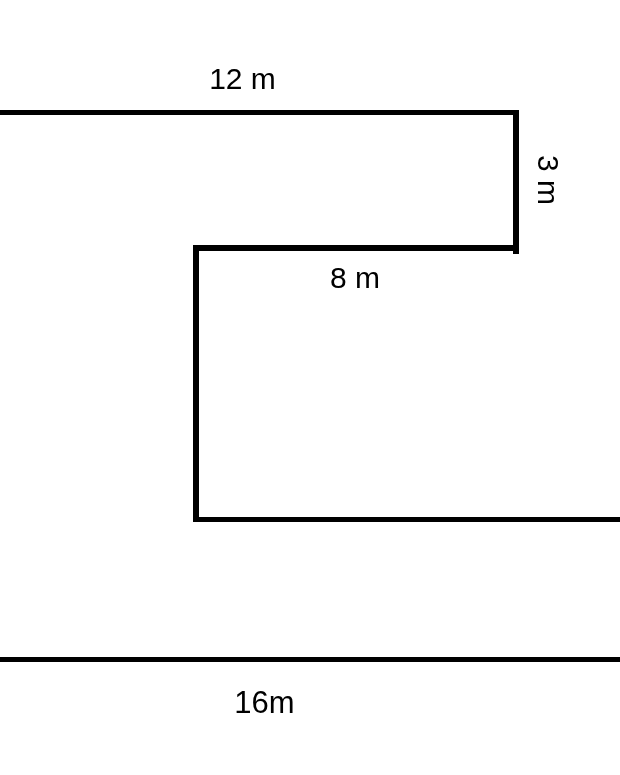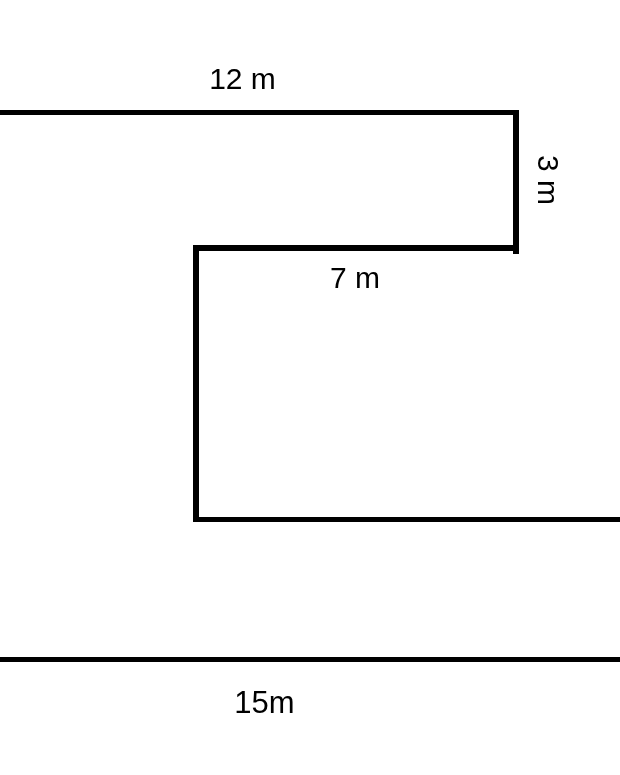--- a/index.html
+++ b/index.html
@@ -57,18 +57,18 @@
   <div class="edge edge-right"></div>
   <div class="edge edge-step7"></div>
   <div class="edge edge-leftmid"></div>
   <div class="edge edge-step10"></div>
   <div class="edge edge-bottom"></div>
 
   <div class="side-label label-12">12 m</div>
 
   <div class="side-label label-3">3 m</div>
 
-  <div class="side-label label-7">7 m</div>
+  <div class="side-label label-7">8 m</div>
 
 
-  <div class="side-label label-15">15m</div>
+  <div class="side-label label-15">16m</div>
 
 </div>
 
 </body></html>

